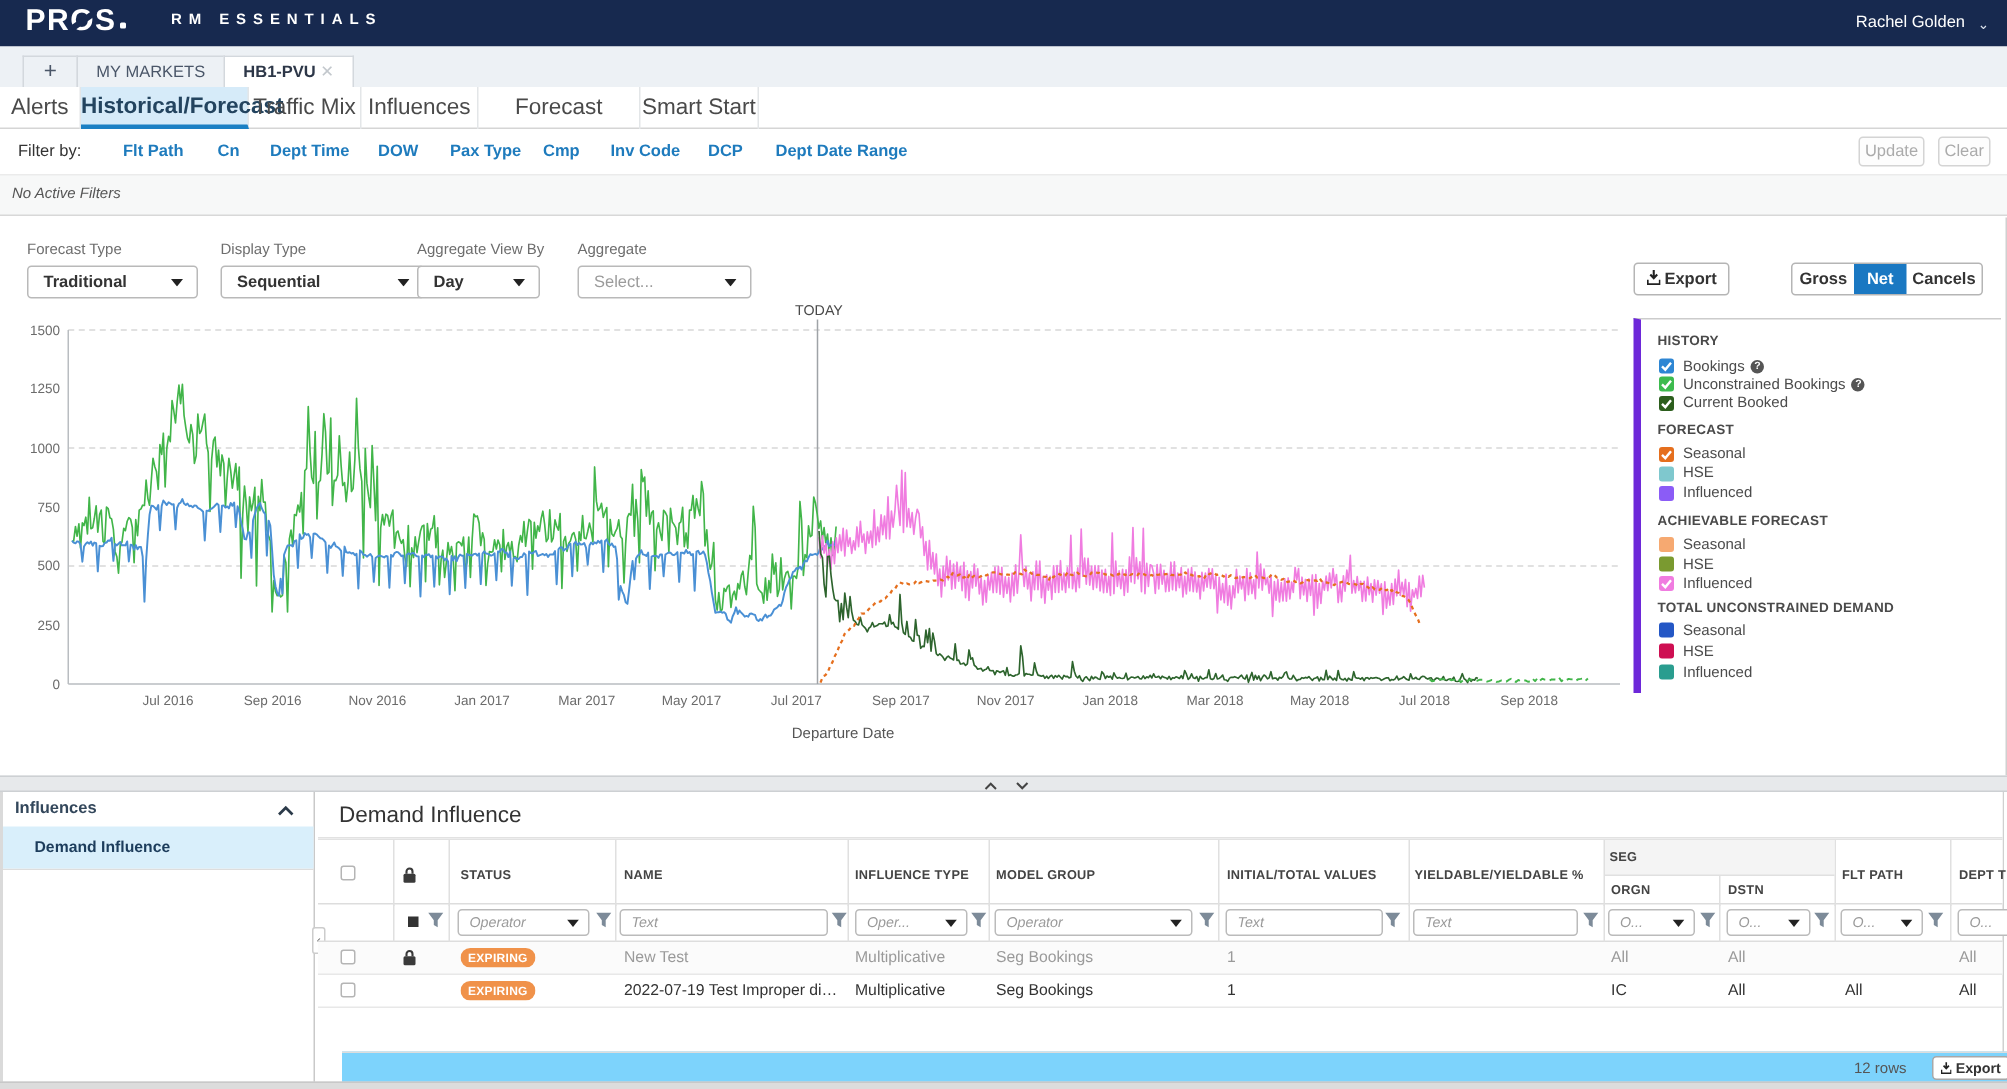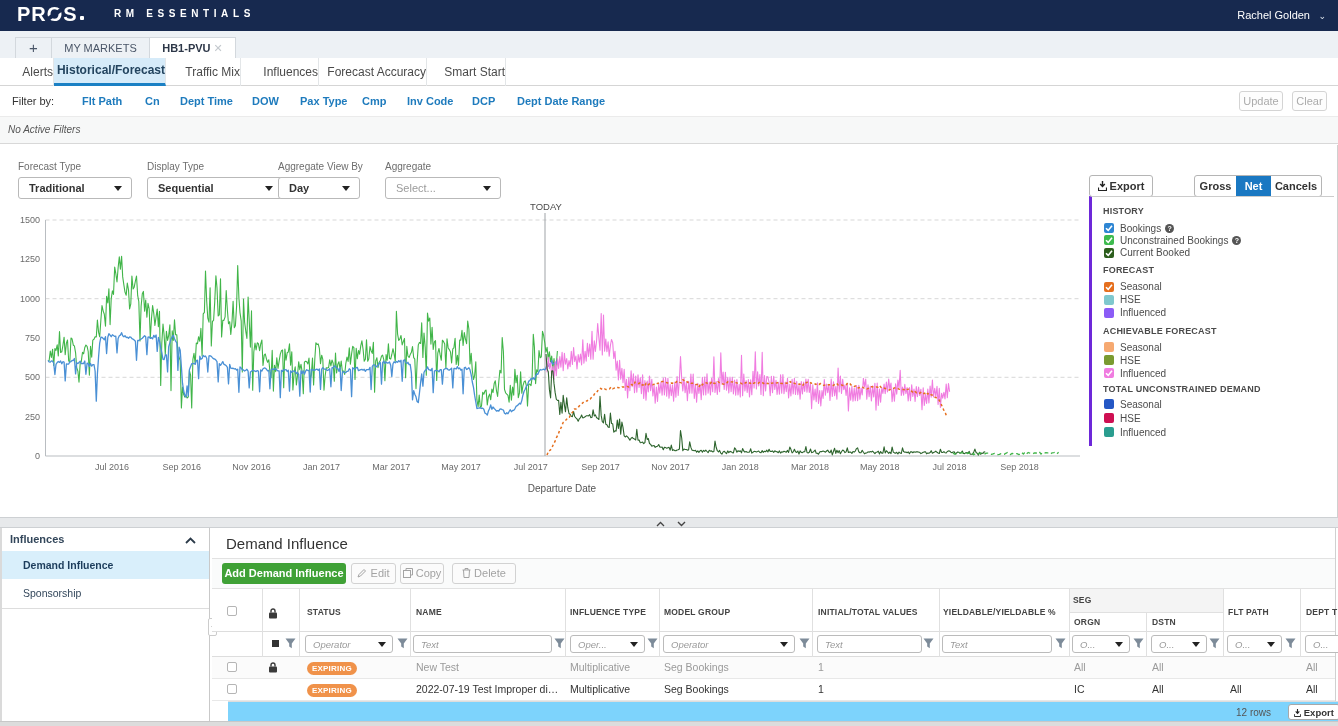--- a/index.html
+++ b/index.html
@@ -3,34 +3,34 @@
 *{margin:0;padding:0;box-sizing:border-box}
 html,body{width:1338px;height:726px;overflow:hidden;background:#fff;font-family:"Liberation Sans",sans-serif}
 #topbar{position:absolute;left:0;top:0;width:1338px;height:31px;background:#17294f}
 #logo{position:absolute;left:17px;top:3px;color:#fff;font-size:20px;font-weight:bold;letter-spacing:1px}
 #brand{position:absolute;left:114px;top:8px;color:#fff;font-size:10px;font-weight:bold;letter-spacing:4.6px}
 #user{position:absolute;right:22px;top:9px;color:#fff;font-size:11px}
 #uchev{position:absolute;right:6px;top:11px;color:#dfe5ee;font-size:9px}
 #tabsrow{position:absolute;left:0;top:31px;width:1338px;height:27px;background:#edf1f5}
 .mtab{position:absolute;top:6px;height:21px;border:1px solid #d3d8dd;border-bottom:none;font-size:11px;color:#4a5668;text-align:center;background:#edf1f5}
 #navrow{position:absolute;left:0;top:58px;width:1338px;height:28px;background:#fff;border-bottom:1px solid #d5d5d5}
-.ntab{position:absolute;top:0;height:28px;line-height:28px;text-align:right;font-size:12px;color:#4a4a4a;border-right:1px solid #e3e6e8}
+.ntab{position:absolute;top:0;height:28px;line-height:28px;text-align:center;font-size:15px;color:#4a4a4a;border-right:1px solid #e3e6e8}
 #filterrow{position:absolute;left:0;top:86px;width:1338px;height:30px;background:#fff}
 .flink{position:absolute;top:9px;font-size:11px;color:#1e7bbd;font-weight:bold}
 .fbtn{position:absolute;top:5px;height:20px;border:1px solid #d4d4d4;border-radius:3px;background:#fdfdfd;color:#ababab;font-size:11px;text-align:center;line-height:18px}
 #nofilt{position:absolute;left:0;top:116px;width:1338px;height:28px;background:#f7f8f8;border-top:1px solid #ebebeb;border-bottom:1px solid #d8d8d8}
 #chartsec{position:absolute;left:0;top:145px;width:1338px;height:372px;background:#fff;border-right:1px solid #d0d0d0}
 .clabel{position:absolute;top:16px;font-size:10px;color:#6e6e6e}
 .csel{position:absolute;top:32px;height:22px;border:1px solid #b9b9b9;border-radius:3px;background:#fff;font-size:11px;font-weight:bold;color:#333;line-height:20px;padding-left:10px}
 .csel svg{position:absolute;right:9px;top:8px}
 .csel.ph{color:#9b9b9b;font-weight:normal}
 #exportbtn{position:absolute;left:1089px;top:30px;width:64px;height:22px;border:1px solid #b5b5b5;border-radius:3px;background:#fff;font-size:11px;font-weight:bold;color:#333;text-align:center;line-height:20px}
 #toggle{position:absolute;left:1194px;top:30px;height:22px;border:1px solid #b5b5b5;border-radius:3px;background:#fff;font-size:11px;font-weight:bold;color:#333}
 #toggle span{display:inline-block;height:20px;line-height:20px;text-align:center;vertical-align:top}
-#legend{position:absolute;left:1089px;top:51px;width:245px;height:250px;border-top:1px solid #ccc;border-left:3px solid #6d28d9}
+#legend{position:absolute;left:1089px;top:67px;width:245px;height:250px;border-top:1px solid #ccc;border-left:5px solid #6d28d9}
 .lhead{position:absolute;left:11px;font-size:9px;font-weight:bold;color:#4a4a4a;letter-spacing:0.2px}
 .lrow{position:absolute;left:12px;height:11px;white-space:nowrap;display:flex;align-items:center}
 .cb{position:relative;width:10px;height:10px;border-radius:2px;display:inline-block;margin-right:6px;flex:none}
 .cb svg{position:absolute;left:0;top:0}
 .ltxt{font-size:10px;color:#4c4c4c;line-height:11px}
 .qm{display:inline-block;width:9px;height:9px;border-radius:50%;background:#555;color:#fff;font-size:7px;font-weight:bold;text-align:center;line-height:9px;margin-left:4px;vertical-align:1px}
 #divider{position:absolute;left:0;top:517px;width:1338px;height:11px;background:#e7e9eb;border-top:1px solid #cdd0d3;border-bottom:1px solid #cdd0d3}
 #bottom{position:absolute;left:0;top:528px;width:1338px;height:194px;background:#fff}
 #sidebar{position:absolute;left:0;top:0;width:210px;height:194px;border-right:1px solid #c9c9c9;border-left:2px solid #dadada}
 #sidebar .shead{height:23px;line-height:23px;font-size:11px;font-weight:bold;color:#33475b;padding-left:8px}
@@ -251,39 +251,25 @@
     </svg>
   </div>
 
 <div id="bottom">
   <div id="sidebar">
     <div class="shead">Influences<svg style="position:absolute;right:13px;top:9px" width="11" height="7" viewBox="0 0 11 7">
           <path d="M1 6 L5.5 1.5 L10 6" stroke="#2b3a49" stroke-width="1.8" fill="none"></path>
         </svg></div>
     <div id="slist">
       <div class="sitem sel">Demand Influence</div>
-      <div class="sitem">Sponsorship</div>
     </div>
   </div>
   <div id="collapsor">‹</div>
   <div id="panel">
     <div id="ptitle">Demand Influence</div>
-    <div id="ptools">
-      <div class="tbtn" id="addbtn">Add Demand Influence</div>
-      <div class="tbtn gbtn" style="left:139px;width:45px"><svg width="10" height="10" viewBox="0 0 10 10" style="vertical-align:-1px">
-            <path d="M1 9 L2 6.5 L7 1.5 L8.5 3 L3.5 8 Z" fill="none" stroke="#a3a3a3"></path>
-          </svg> Edit</div>
-      <div class="tbtn gbtn" style="left:188px;width:44px"><svg width="10" height="10" viewBox="0 0 10 10" style="vertical-align:-1px">
-            <rect x="0.5" y="2.5" width="7" height="7" fill="#fbfbfb" stroke="#a3a3a3"></rect>
-            <path d="M3 2.5 V0.5 H9.5 V7 H7.5" fill="none" stroke="#a3a3a3"></path>
-          </svg> Copy</div>
-      <div class="tbtn gbtn" style="left:240px;width:64px"><svg width="9" height="10" viewBox="0 0 9 10" style="vertical-align:-1px">
-            <path d="M0.5 2 H8.5 M3 2 V0.5 H6 V2 M1.5 2 L2 9.5 H7 L7.5 2" fill="none" stroke="#a3a3a3"></path>
-          </svg> Delete</div>
-    </div>
     <div id="tblhead">
       <div class="vline" style="left:50px;top:0px;height:44px"></div>
         <div class="vline" style="left:87px;top:0px;height:44px"></div>
         <div class="vline" style="left:198px;top:0px;height:44px"></div>
         <div class="vline" style="left:353px;top:0px;height:44px"></div>
         <div class="vline" style="left:447px;top:0px;height:44px"></div>
         <div class="vline" style="left:600px;top:0px;height:44px"></div>
         <div class="vline" style="left:727px;top:0px;height:44px"></div>
         <div class="vline" style="left:857px;top:0px;height:44px"></div>
         <div class="vline" style="left:934px;top:24px;height:20px"></div>

